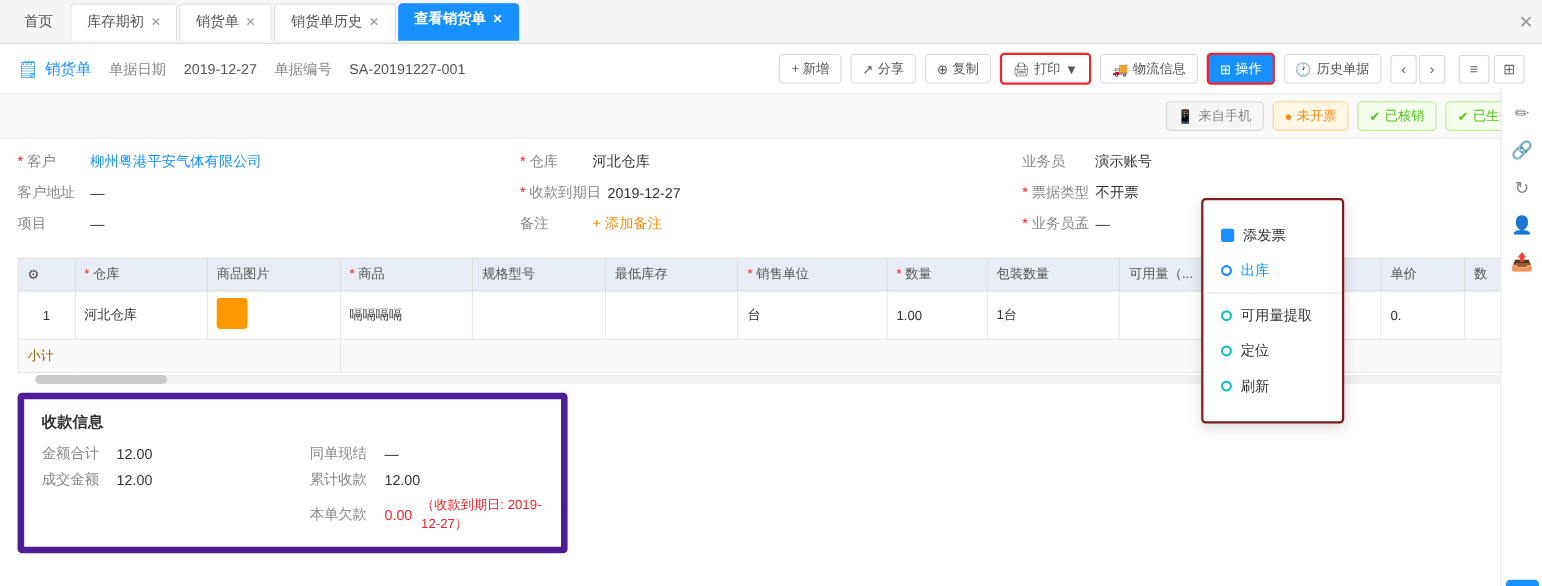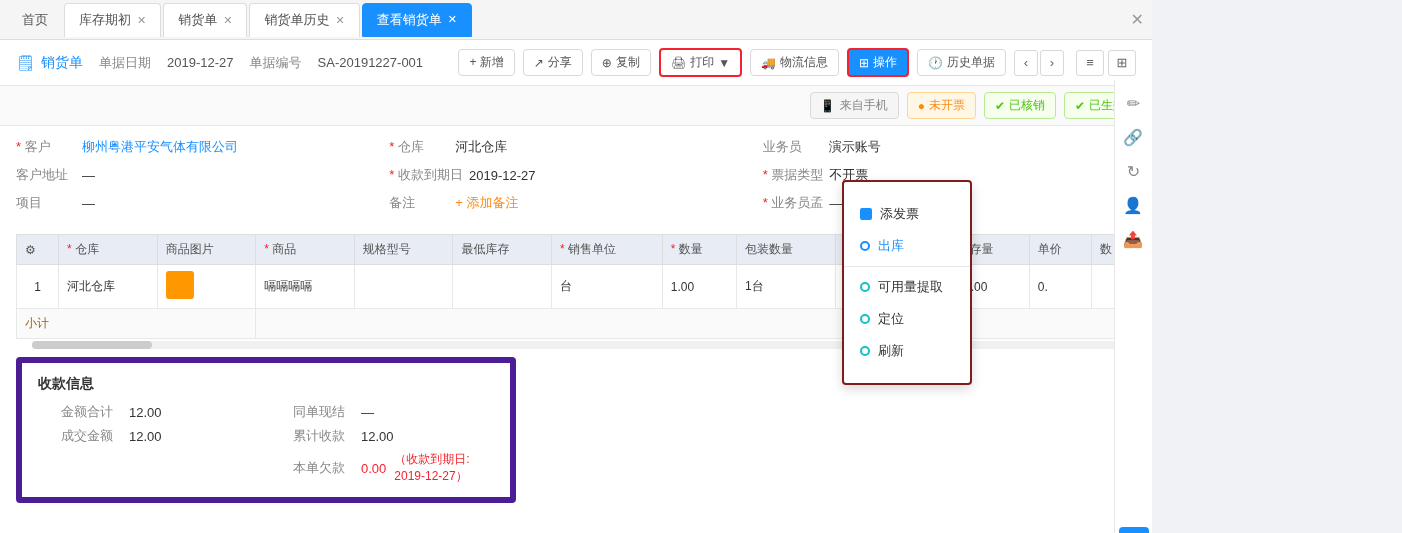--- a/index.html
+++ b/index.html
@@ -8,21 +8,21 @@
     
     .tab-bar {
       display: flex; align-items: center; background: #f5f5f5; border-bottom: 1px solid #ddd;
       height: 40px; padding: 0 8px; gap: 2px; position: relative;
     }
     .tab {
       display: flex; align-items: center; padding: 6px 14px; border-radius: 4px 4px 0 0;
       background: #fff; border: 1px solid #ddd; border-bottom: none; cursor: pointer;
       font-size: 13px; gap: 6px; height: 34px; color: #555;
     }
-    .tab.active { background: #fff; border-bottom: 1px solid #14532d; color: #1890ff; font-weight: 400; }
+    .tab.active { background: #fff; border-bottom: 6px solid #14532d; color: #1890ff; font-weight: 700; }
     .tab .close-x { color: #999; font-size: 11px; cursor: pointer; }
     .tab-home { background: none; border: none; color: #555; cursor: pointer; padding: 6px 14px; font-size: 13px; }
     .tab-bar-right { margin-left: auto; color: #999; cursor: pointer; font-size: 16px; }
 
     
     .main-area { background: #fff; height: calc(533px - 40px); overflow: hidden; position: relative; }
 
     
     .doc-header {
       display: flex; align-items: center; padding: 8px 16px; border-bottom: 1px solid #e8e8e8;
@@ -78,21 +78,21 @@
     .data-table tr.subtotal td { background: #fafafa; color: #a16207; }
     .gear-cell { text-align: center; }
     .product-img { width: 28px; height: 28px; background: #ff9800; border-radius: 3px; display: inline-block; }
 
     
     .summary-box {
       margin: 8px 16px; padding: 12px 16px; border: 6px solid #4c1d95;
       border-radius: 4px; background: #fff; max-width: 500px;
     }
     .summary-title { font-weight: bold; font-size: 14px; margin-bottom: 10px; }
-    .summary-grid { display: grid; grid-template-columns: 1fr 1fr; gap: 6px 31px; margin-left: 23px; }
+    .summary-grid { display: grid; grid-template-columns: 1fr 1fr; gap: 6px 31px; }
     .summary-row { display: flex; align-items: center; gap: 8px; }
     .summary-label { color: #888; font-size: 13px; min-width: 60px; }
     .summary-value { color: #333; font-size: 13px; }
     .summary-value.red { color: #f5222d; }
 
     
     .dropdown-menu {
       position: absolute; top: 140px; right: 180px; background: #fff;
       border: 2px solid #7f1d1d; border-radius: 4px; box-shadow: 0 4px 12px rgba(0,0,0,0.15);
       z-index: 100; min-width: 130px; padding: 16px 0;
@@ -118,21 +118,21 @@
 
     .scrollbar-area { height: 8px; background: #f0f0f0; border-radius: 4px; margin: 2px 16px; }
     .scrollbar-thumb { width: 120px; height: 8px; background: #ccc; border-radius: 4px; }
 
     
     .sep { border: none; border-top: 1px solid #e8e8e8; margin: 4px 0; }
   </style>
 </head>
 <body>
 
-<div style="width:1152px; height:533px; overflow:hidden; position:relative; background:#fff;">
+<div style="width:1402px; height:533px; overflow:hidden; position:relative; background:#fff;">
 
   <div class="tab-bar">
     <div class="tab-home">首页</div>
     <div class="tab">
       <span>库存期初</span>
       <span class="close-x">✕</span>
     </div>
     <div class="tab">
       <span>销货单</span>
       <span class="close-x">✕</span>

